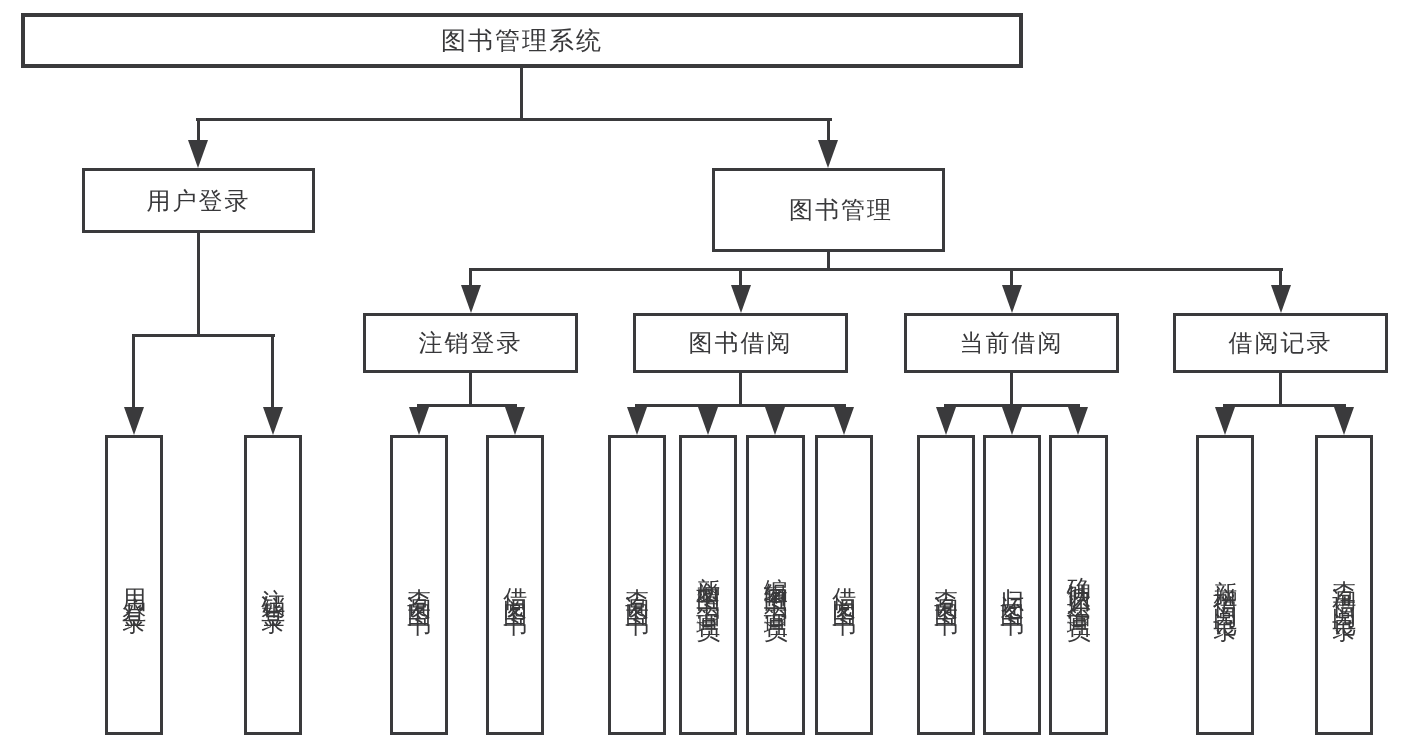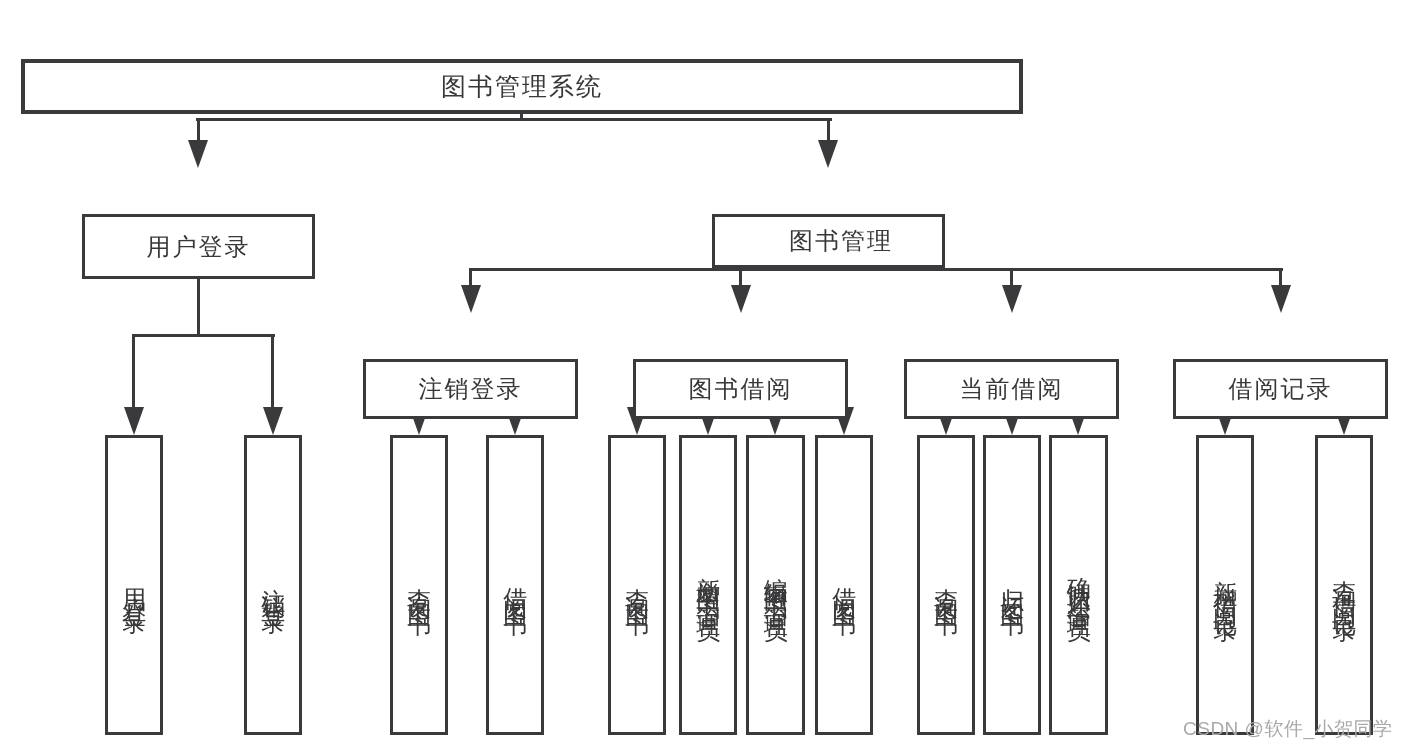--- a/index.html
+++ b/index.html
@@ -14,21 +14,21 @@
     overflow: hidden;
   }
   .node {
     position: absolute;
     border: 3px solid #3a3a3c;
     background: #ffffff;
     display: flex;
     align-items: center;
     justify-content: center;
   }
-  .hnode { font-size: 24px; letter-spacing: 2px; white-space: nowrap; margin-top: 46px; }
+  .hnode { font-size: 24px; letter-spacing: 2px; white-space: nowrap; }
   .rootnode { border-width: 4px; font-size: 25px; }
   .vtext {
     writing-mode: vertical-rl;
     text-orientation: mixed;
     font-size: 24px;
     letter-spacing: 8px;
     line-height: 1.1;
     white-space: nowrap;
   }
   .vline { position: absolute; width: 3px; background: #3a3a3c; }
@@ -111,21 +111,21 @@
   <div class="vline" style="left:1279px;top:373px;height:34px;"></div>
   <div class="hline" style="left:1223px;top:404px;width:123px;"></div>
   <div class="vline" style="left:1223px;top:404px;height:10px;"></div>
   <div class="arrow" style="left:1215px;top:407px;"></div>
   <div class="vline" style="left:1342px;top:404px;height:10px;"></div>
   <div class="arrow" style="left:1334px;top:407px;"></div>
 
   <div class="node hnode rootnode" style="left:21px;top:13px;width:1002px;height:55px;">图书管理系统</div>
 
   <div class="node hnode" style="left:82px;top:168px;width:233px;height:65px;">用户登录</div>
-  <div class="node hnode" style="left:712px;top:168px;width:233px;height:54px;padding-left:25px;">图书管理</div>
+  <div class="node hnode" style="left:712px;top:168px;width:233px;height:84px;padding-left:25px;">图书管理</div>
 
   <div class="node hnode" style="left:363px;top:313px;width:215px;height:60px;">注销登录</div>
   <div class="node hnode" style="left:633px;top:313px;width:215px;height:60px;">图书借阅</div>
   <div class="node hnode" style="left:904px;top:313px;width:215px;height:60px;">当前借阅</div>
   <div class="node hnode" style="left:1173px;top:313px;width:215px;height:60px;">借阅记录</div>
 
   <div class="node" style="left:105px;top:435px;width:58px;height:300px;">
     <span class="vtext">用户登录</span>
   </div>
   <div class="node" style="left:244px;top:435px;width:58px;height:300px;">
@@ -162,15 +162,14 @@
     <span class="vtext" style="letter-spacing:6px;">确认归还（管理员）</span>
   </div>
 
   <div class="node" style="left:1196px;top:435px;width:58px;height:300px;">
     <span class="vtext">新增借阅记录</span>
   </div>
   <div class="node" style="left:1315px;top:435px;width:58px;height:300px;">
     <span class="vtext">查询借阅记录</span>
   </div>
 
-  <div class="watermark">CSDN @软件_小贺同学</div>
 
 </div>
 
 </body></html>

